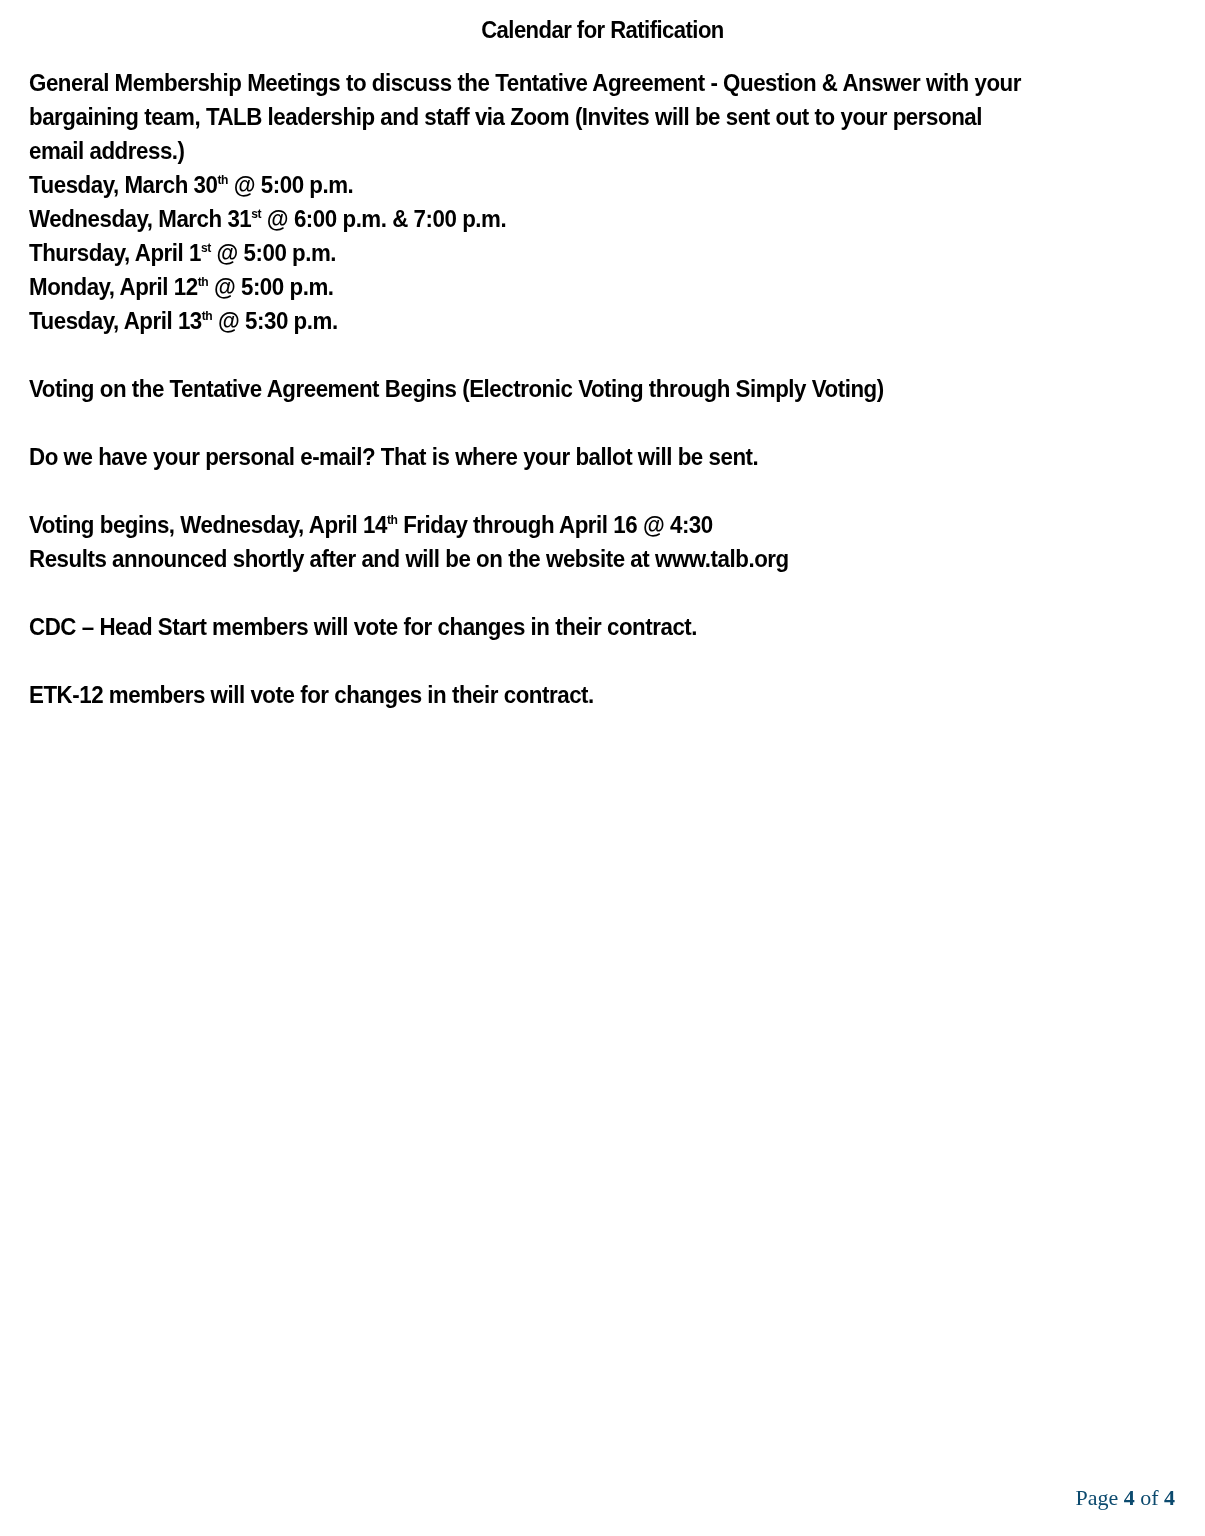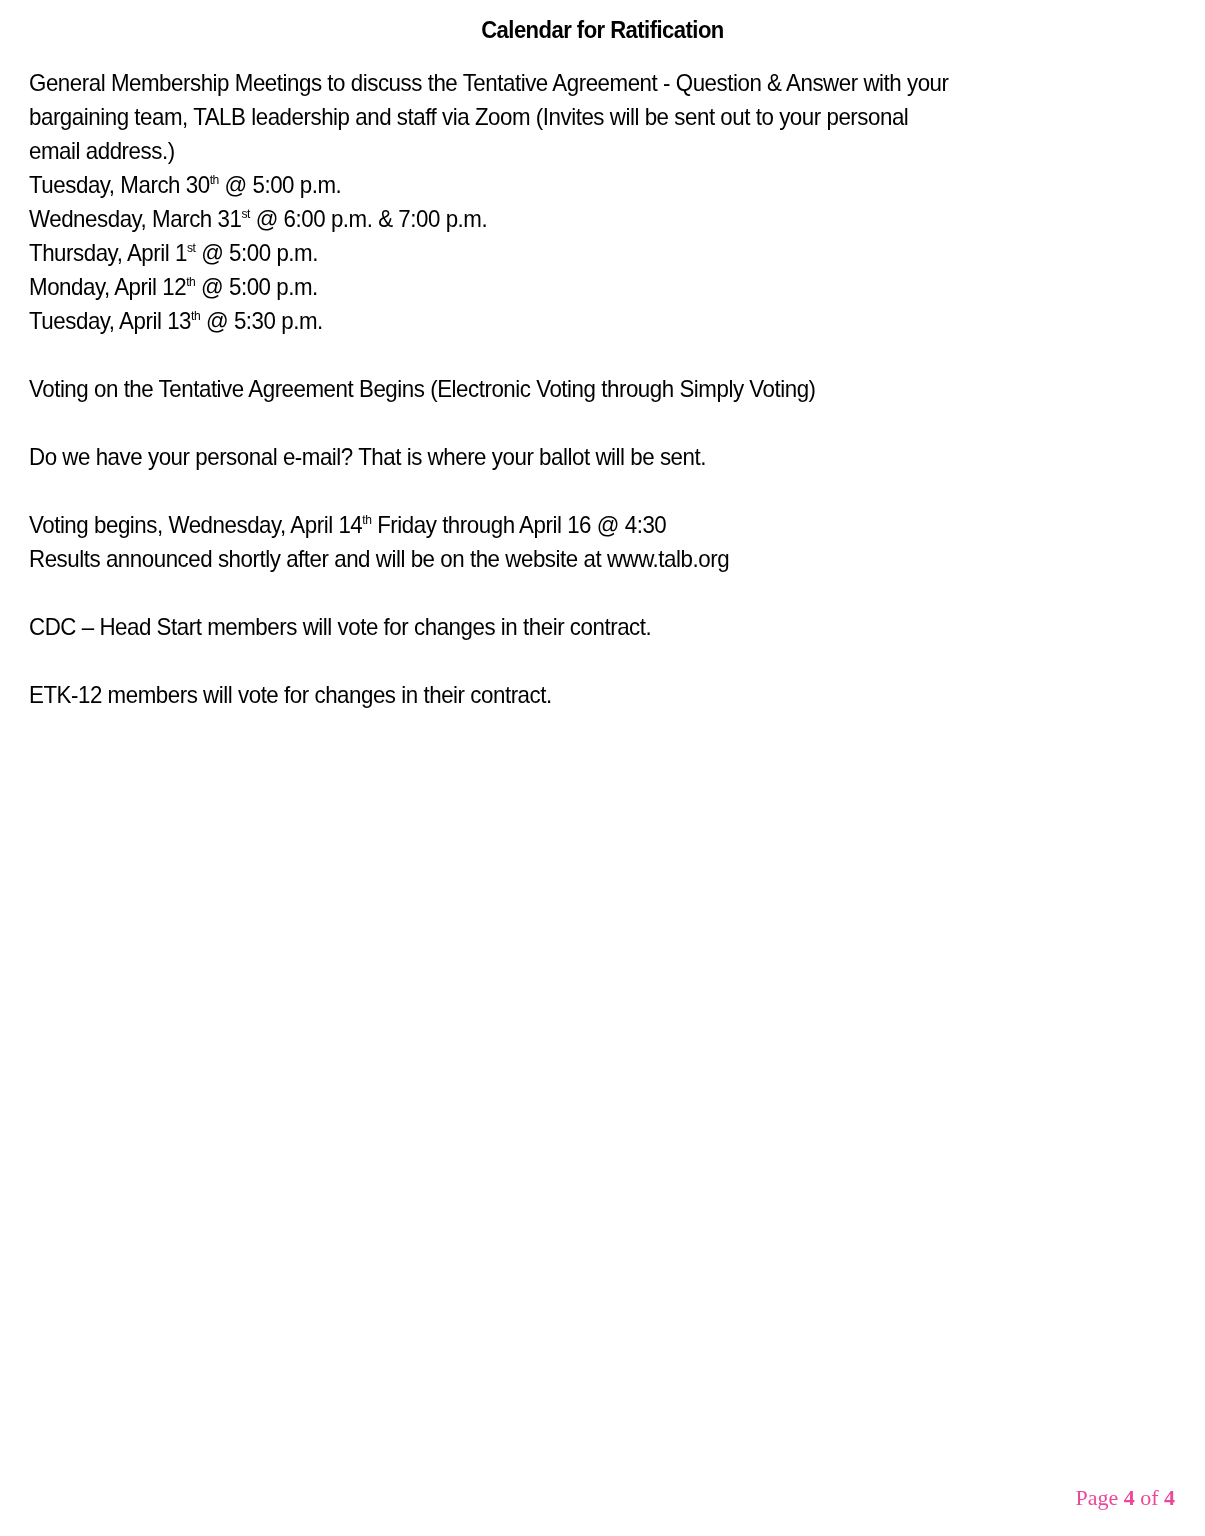--- a/index.html
+++ b/index.html
@@ -7,29 +7,29 @@
     width: 1205px; height: 1536px; position: relative; overflow: hidden;
     font-family: "Liberation Sans", sans-serif; color: #000;
   }
   .page-title {
     position: absolute; top: 16px; left: 0; width: 1205px; text-align: center;
     font-size: 24px; font-weight: bold; letter-spacing: -0.6px;
     transform: scaleX(0.92); transform-origin: center;
   }
   .body-text {
     position: absolute; left: 29px; top: 66px; width: 1160px;
-    font-size: 24px; font-weight: normal; line-height: 34px;
+    font-size: 24px; font-weight: bold; line-height: 34px;
     letter-spacing: -0.5px;
   }
   .body-text p { margin: 0; white-space: nowrap; transform: scaleX(0.93); transform-origin: left; }
   .body-text .gap { height: 34px; }
   sup { font-size: 13px; line-height: 0; vertical-align: 9px; }
   .footer {
     position: absolute; right: 30px; top: 1485px;
-    font-family: "Liberation Serif", serif; font-size: 22px; color: #ec4899;
+    font-family: "Liberation Serif", serif; font-size: 22px; color: #0c4a6e;
   }
   .footer b { font-weight: bold; }
 </style>
 </head>
 <body>
 
 <div class="page-title">Calendar for Ratification</div>
 
 <div class="body-text">
   <p>General Membership Meetings to discuss the Tentative Agreement -  Question &amp; Answer with your</p>

